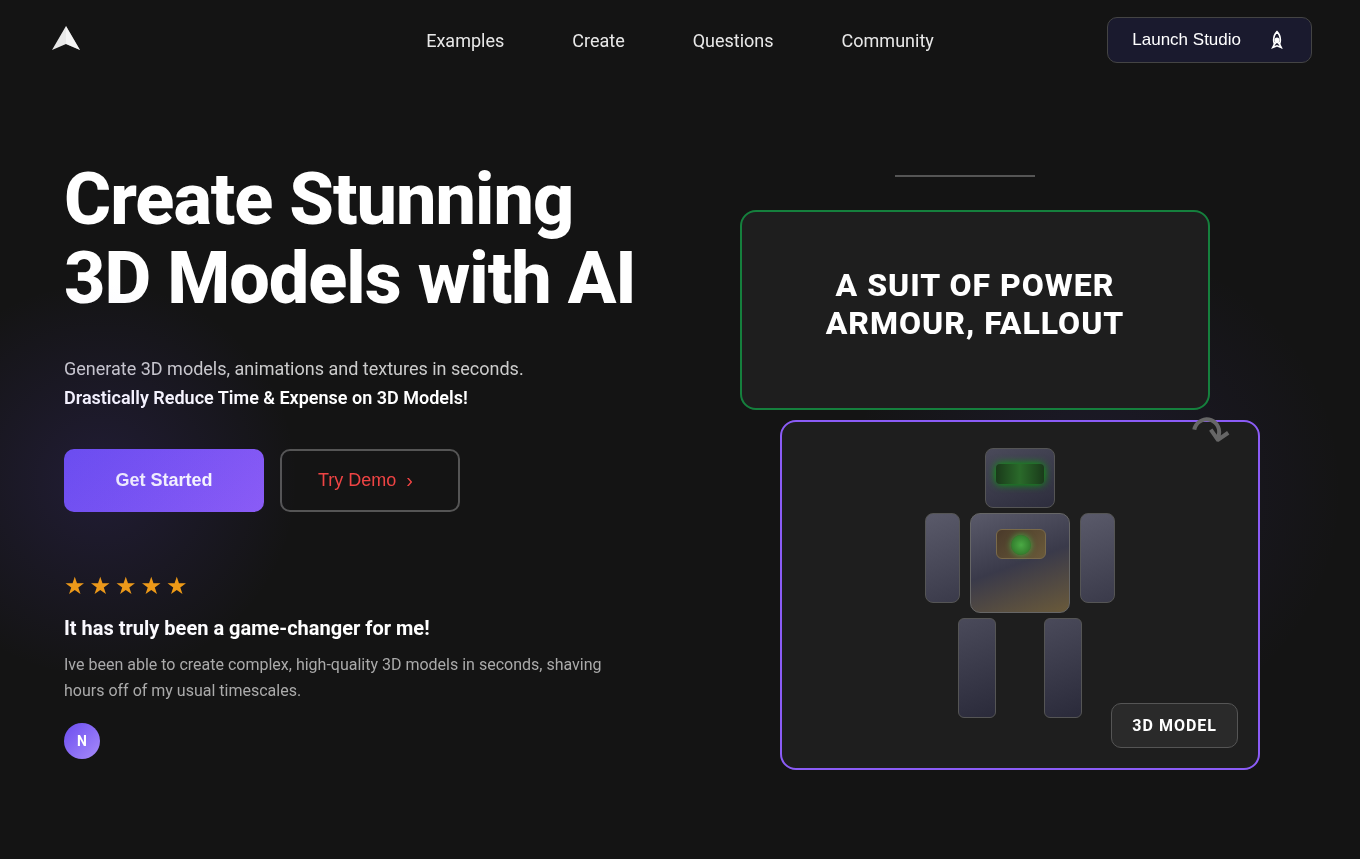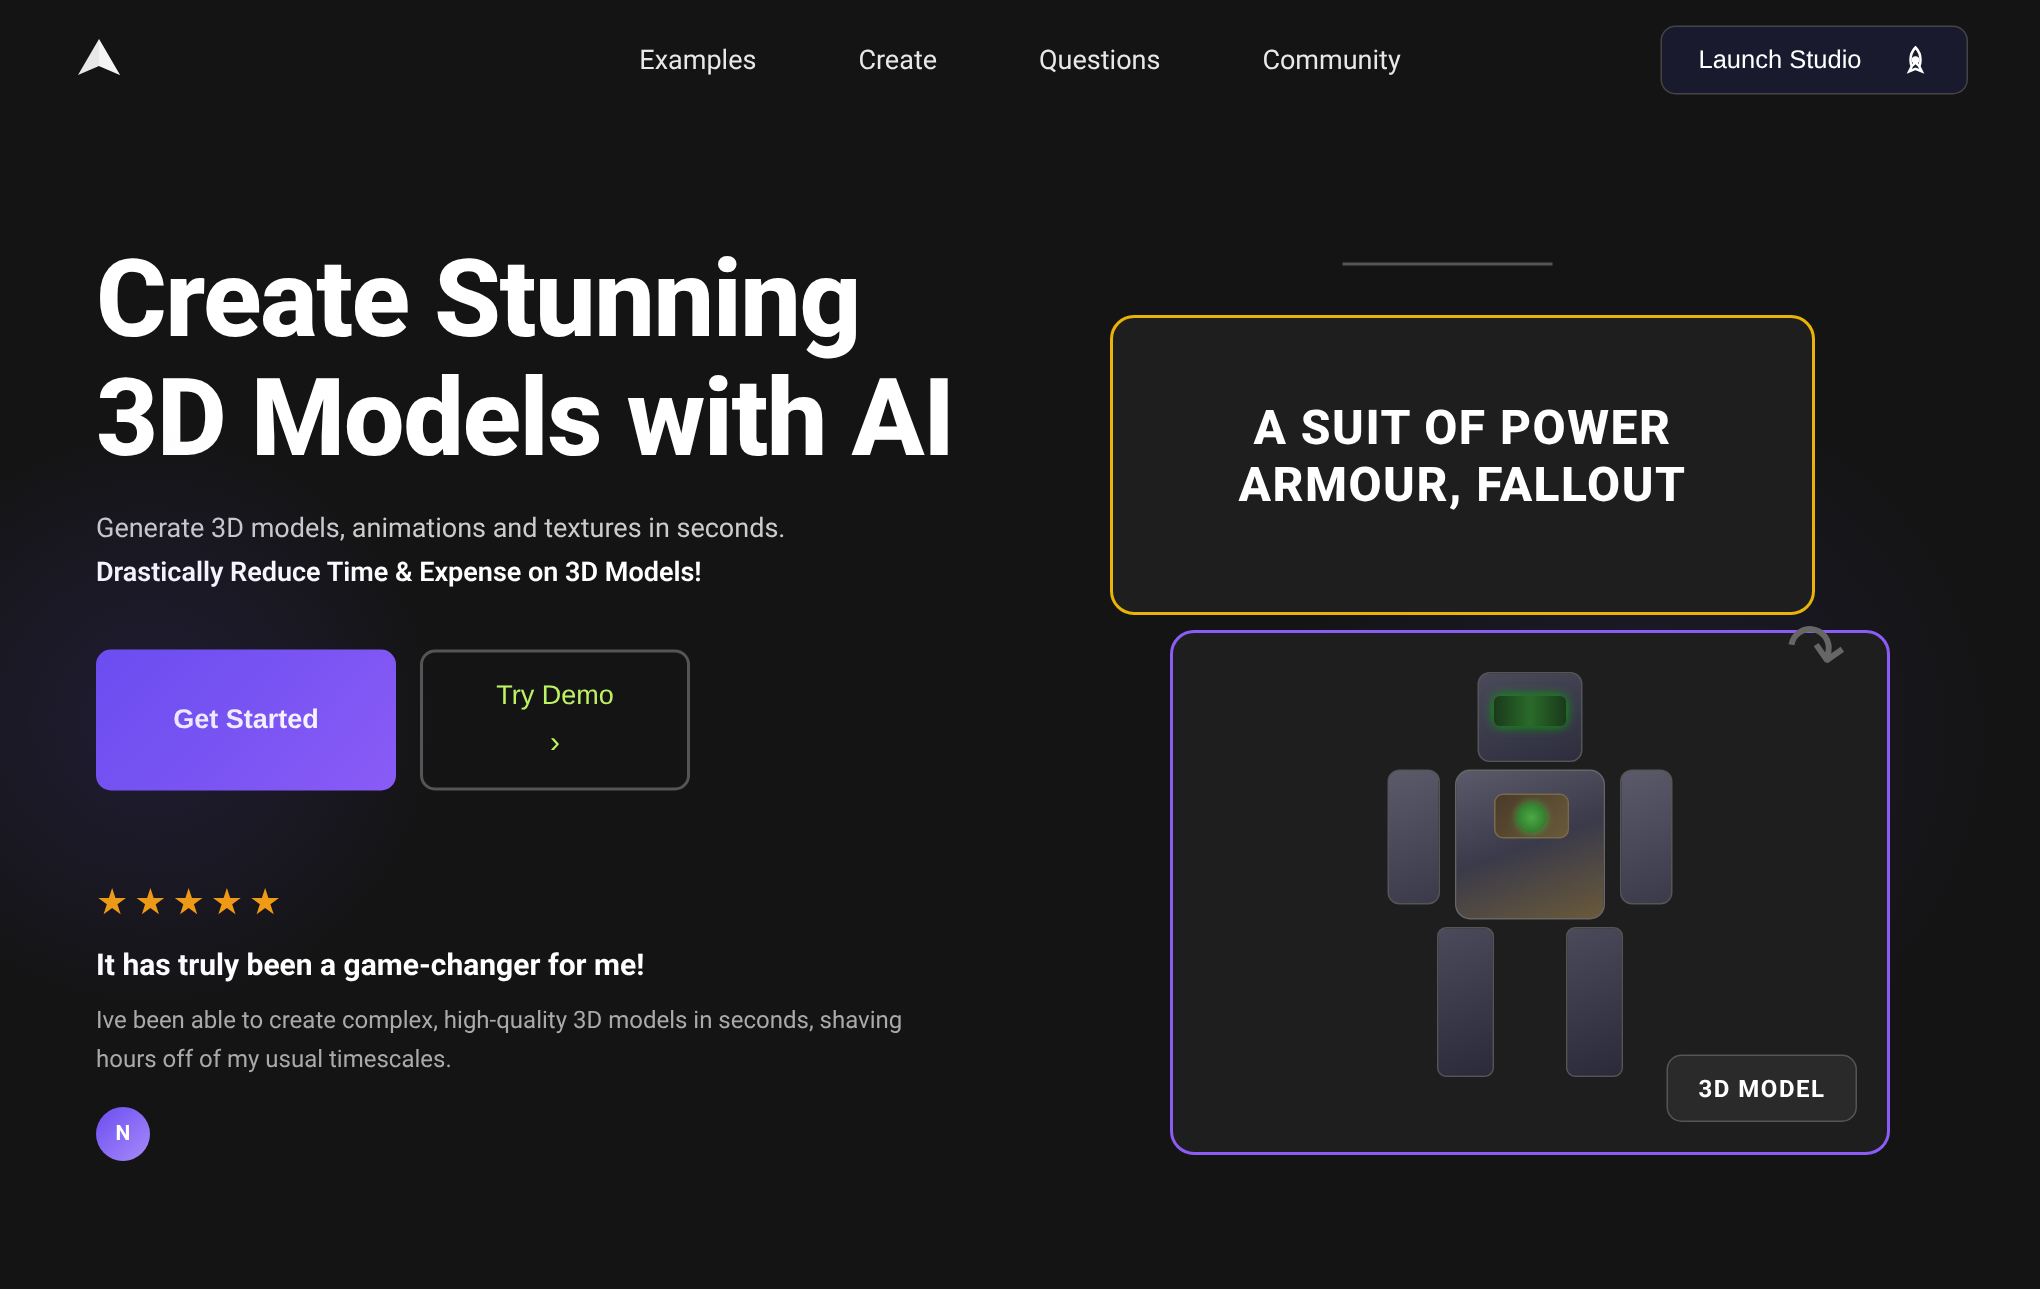--- a/index.html
+++ b/index.html
@@ -82,21 +82,21 @@
 
     .hero-left {
       flex: 0 0 580px;
       padding-top: 20px;
     }
 
     .hero-title {
       font-size: 72px;
       font-weight: 800;
       line-height: 1.1;
-      margin-bottom: 21px;
+      margin-bottom: 37px;
       letter-spacing: -1px;
     }
 
     .hero-subtitle {
       font-size: 18px;
       color: #cccccc;
       line-height: 1.6;
       margin-bottom: 36px;
       font-weight: 400;
     }
@@ -119,32 +119,31 @@
       padding: 18px 40px;
       border-radius: 10px;
       font-size: 18px;
       font-weight: 600;
       cursor: pointer;
       min-width: 200px;
     }
 
     .btn-secondary {
       background: transparent;
-      color: #bef264;
+      color: #ef4444;
       border: 2px solid #555;
       padding: 18px 36px;
       border-radius: 10px;
       font-size: 18px;
       font-weight: 500;
       cursor: pointer;
       display: flex;
       align-items: center;
       gap: 10px;
       min-width: 180px;
-      flex-direction: column;
     }
 
     .btn-secondary .arrow {
       font-size: 20px;
     }
 
     
     .stars {
       display: flex;
       gap: 4px;
@@ -220,21 +219,21 @@
       z-index: 5;
     }
 
     
     .prompt-box {
       position: absolute;
       top: 60px;
       left: 0;
       right: 30px;
       background: #1e1e1e;
-      border: 2px solid #eab308;
+      border: 2px solid #15803d;
       border-radius: 16px;
       padding: 28px 40px 40px 40px;
       z-index: 3;
       min-height: 200px;
       display: flex;
       align-items: center;
       justify-content: center;
     }
 
     .prompt-text {

